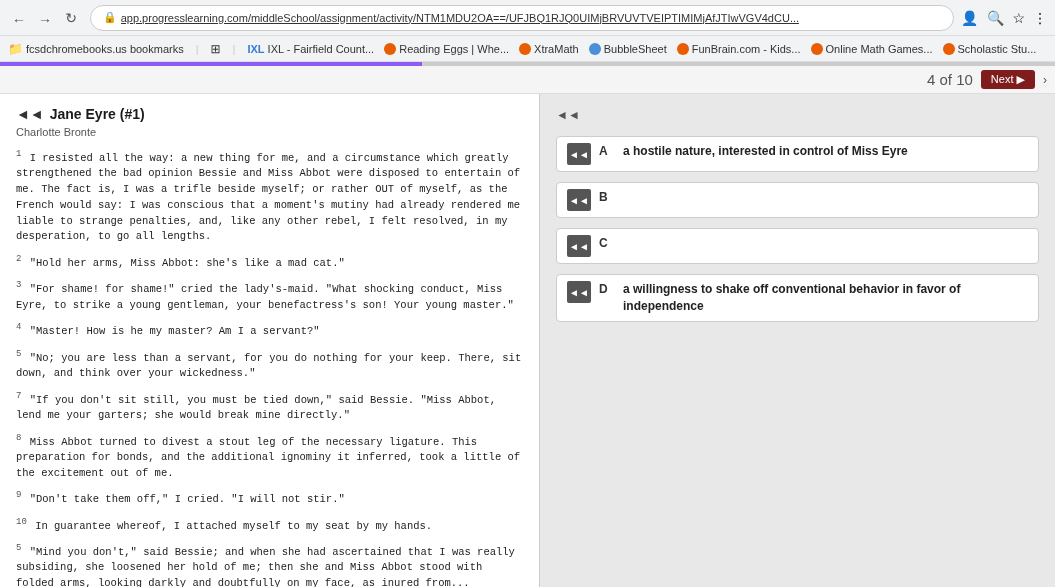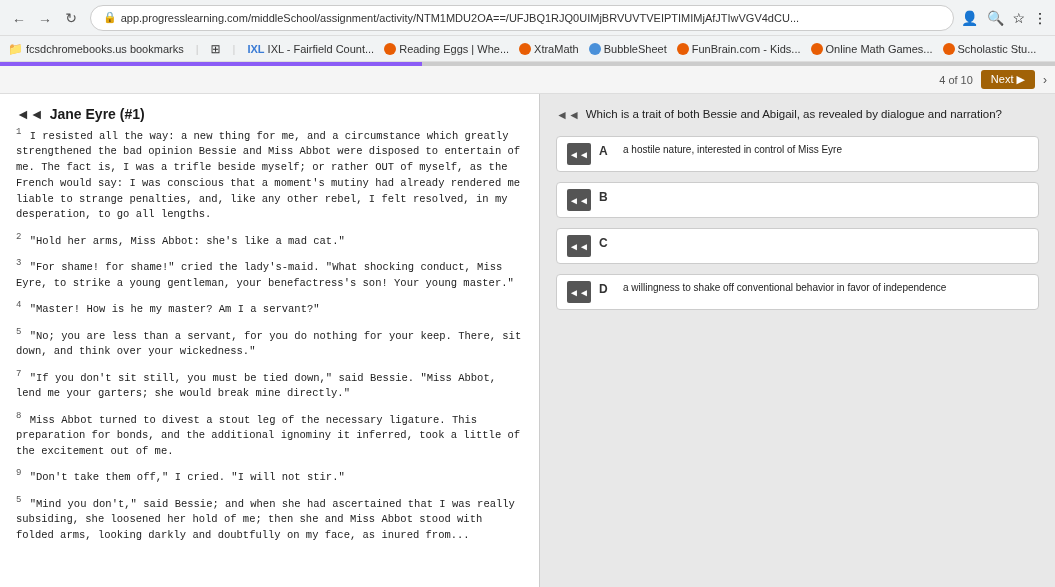--- a/index.html
+++ b/index.html
@@ -47,23 +47,23 @@
     .top-bar {
       background: #f5f5f5;
       display: flex;
       justify-content: flex-end;
       align-items: center;
       padding: 4px 8px;
       gap: 8px;
       height: 28px;
       border-bottom: 1px solid #ddd;
     }
-    .page-counter { font-size: 11px; color: #555; }
+    .page-counter { font-size: 15px; color: #555; }
     .next-btn {
-      background: #a16207; color: white; border: none; border-radius: 3px;
+      background: #7f1d1d; color: white; border: none; border-radius: 3px;
       padding: 3px 10px; font-size: 11px; cursor: pointer; display: flex; align-items: center; gap: 4px;
     }
 
     
     .main-content {
       display: flex;
       height: calc(587px - 36px - 26px - 28px);
       background: #e8e8e8;
     }
 
@@ -119,21 +119,21 @@
     }
     .speaker-btn {
       width: 24px; height: 22px; background: #555; border: none; border-radius: 2px;
       color: white; font-size: 10px; cursor: pointer; flex-shrink: 0;
       display: flex; align-items: center; justify-content: center;
     }
     .option-letter {
       font-size: 12px; font-weight: bold; color: #333;
       min-width: 16px; padding-top: 1px;
     }
-    .option-text { font-size: 10px; color: #222; line-height: 1.4; }
+    .option-text { font-size: 12px; color: #222; line-height: 1.4; font-weight: bold; }
 
     
     .progress-bar-container {
       position: relative;
       height: 4px;
       background: #ccc;
     }
     .progress-bar-fill {
       height: 100%;
       background: #8b5cf6;
@@ -148,21 +148,21 @@
 <body>
 
 <div class="browser-bar">
   <div class="nav-buttons">
     <button class="nav-btn">←</button>
     <button class="nav-btn">→</button>
     <button class="nav-btn">↻</button>
   </div>
   <div class="address-bar">
     <span style="color:#555;font-size:11px;margin-right:4px;">🔒</span>
-    <span style="font-size:11px;color:#333;overflow:hidden;text-overflow:ellipsis;white-space:nowrap;">app.progresslearning.com/middleSchool/assignment/activity/NTM1MDU2OA==/UFJBQ1RJQ0UIMjBRVUVTVEIPTIMIMjAfJTIwVGV4dCU...</span>
+    <span style="font-size:11px;color:#333;overflow:hidden;text-overflow:ellipsis;white-space:nowrap;text-decoration:underline;">app.progresslearning.com/middleSchool/assignment/activity/NTM1MDU2OA==/UFJBQ1RJQ0UIMjBRVUVTVEIPTIMIMjAfJTIwVGV4dCU...</span>
   </div>
   <div class="browser-icons">
     <span style="font-size:14px;cursor:pointer;">👤</span>
     <span style="font-size:14px;cursor:pointer;">🔍</span>
     <span style="font-size:14px;cursor:pointer;">☆</span>
     <span style="font-size:14px;cursor:pointer;">⋮</span>
   </div>
 </div>
 
 <div class="bookmarks-bar">
@@ -213,20 +213,21 @@
   <span style="color:#555;">›</span>
 </div>
 
 <div class="main-content">
 
   <div class="left-panel">
     <div class="passage-title">
       <span class="back-arrow">◄◄</span>
       <span>Jane Eyre (#1)</span>
     </div>
+    <div class="author">Charlotte Bronte</div>
     <div class="passage-text">
 
       <div class="paragraph">
         <span class="para-num">1</span>
         <span>I resisted all the way: a new thing for me, and a circumstance which greatly strengthened the bad opinion Bessie and Miss Abbot were disposed to entertain of me. The fact is, I was a trifle beside myself; or rather OUT of myself, as the French would say: I was conscious that a moment's mutiny had already rendered me liable to strange penalties, and, like any other rebel, I felt resolved, in my desperation, to go all lengths.</span>
       </div>
 
       <div class="paragraph">
         <span class="para-num">2</span>
         <span>"Hold her arms, Miss Abbot: she's like a mad cat."</span>
@@ -256,34 +257,37 @@
       <div class="paragraph">
         <span class="para-num">8</span>
         <span>Miss Abbot turned to divest a stout leg of the necessary ligature. This preparation for bonds, and the additional ignominy it inferred, took a little of the excitement out of me.</span>
       </div>
 
       <div class="paragraph">
         <span class="para-num">9</span>
         <span>"Don't take them off," I cried. "I will not stir."</span>
       </div>
 
+      <div class="paragraph">
+        <span class="para-num">10</span>
+        <span>In guarantee whereof, I attached myself to my seat by my hands.</span>
+      </div>
 
       <div class="paragraph">
         <span class="para-num">5</span>
         <span>"Mind you don't," said Bessie; and when she had ascertained that I was really subsiding, she loosened her hold of me; then she and Miss Abbot stood with folded arms, looking darkly and doubtfully on my face, as inured from...</span>
       </div>
 
     </div>
   </div>
 
   <div class="right-panel">
 
     <div class="question-header">
       <span class="q-arrow">◄◄</span>
-      <span>Which is a trait of both Bessie and Abigail, as revealed by dialogue and narration?</span>
     </div>
 
     <div class="answer-options">
 
       <div class="answer-option">
         <button class="speaker-btn">◄◄</button>
         <span class="option-letter">A</span>
         <span class="option-text">a hostile nature, interested in control of Miss Eyre</span>
       </div>
 

